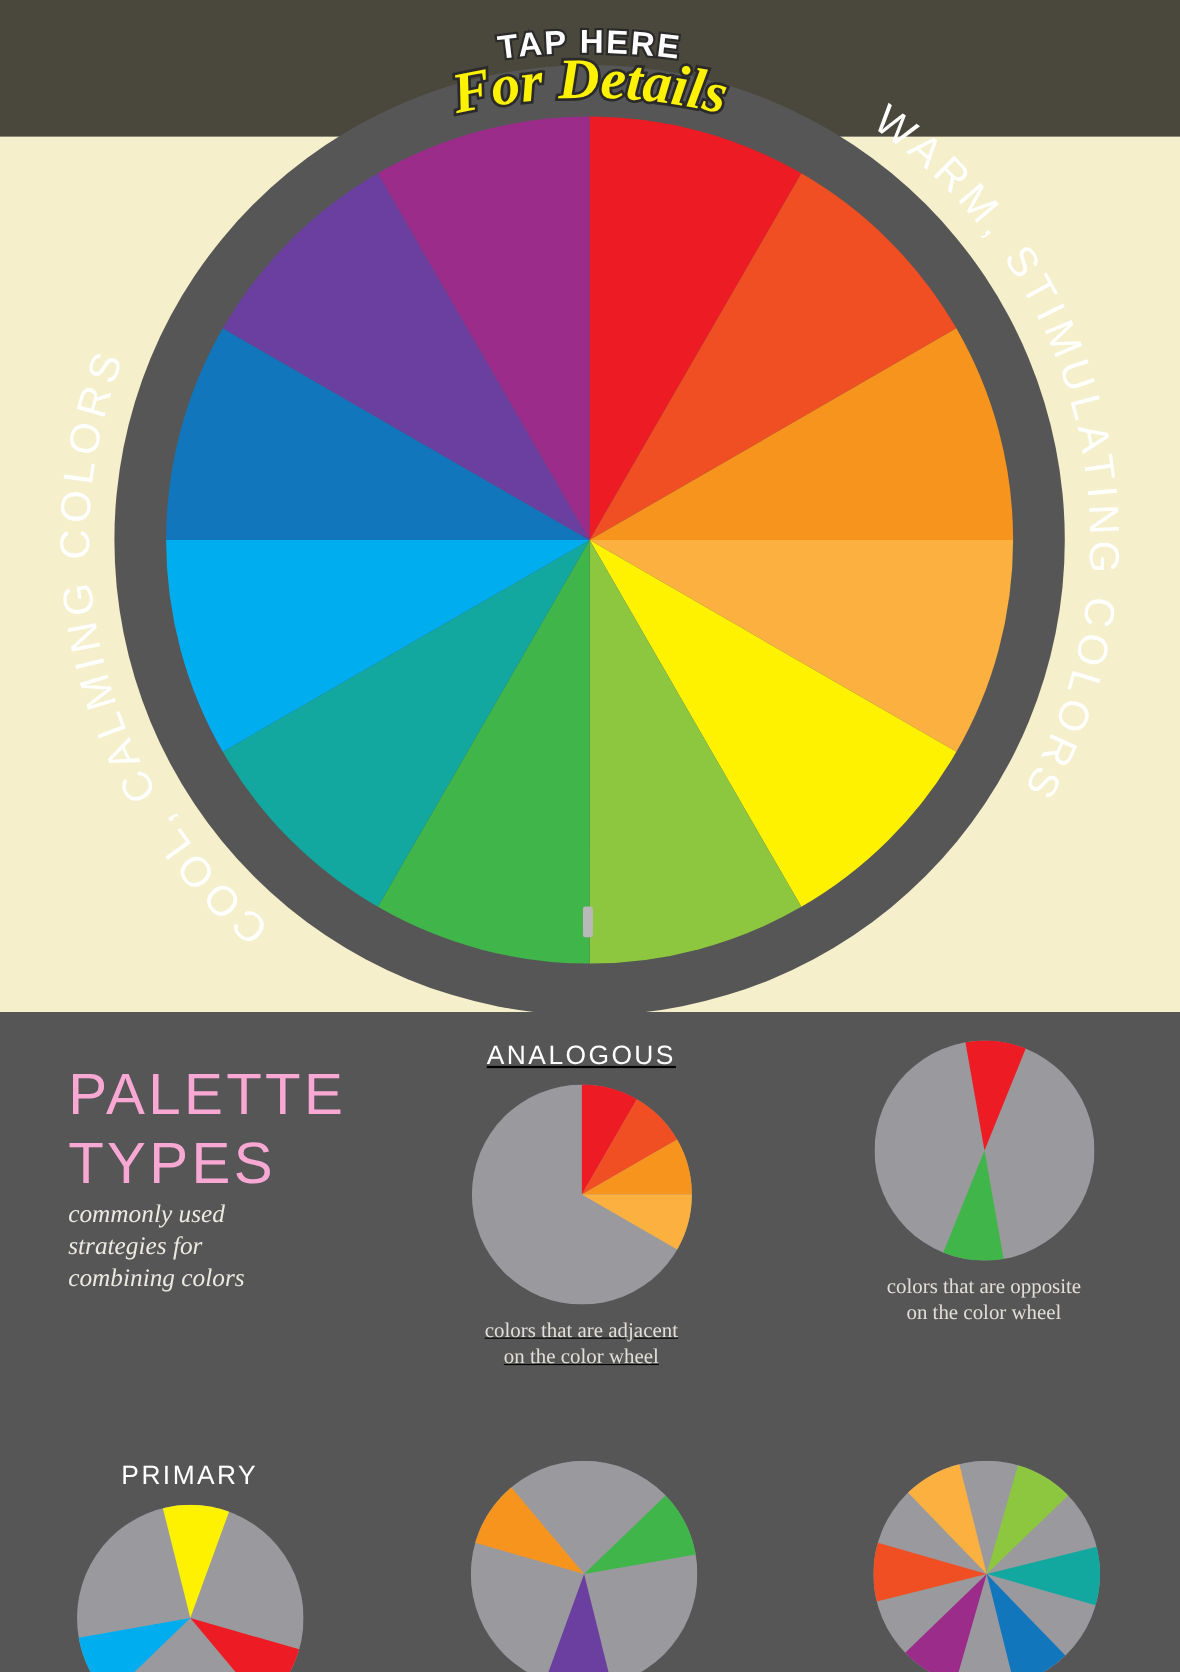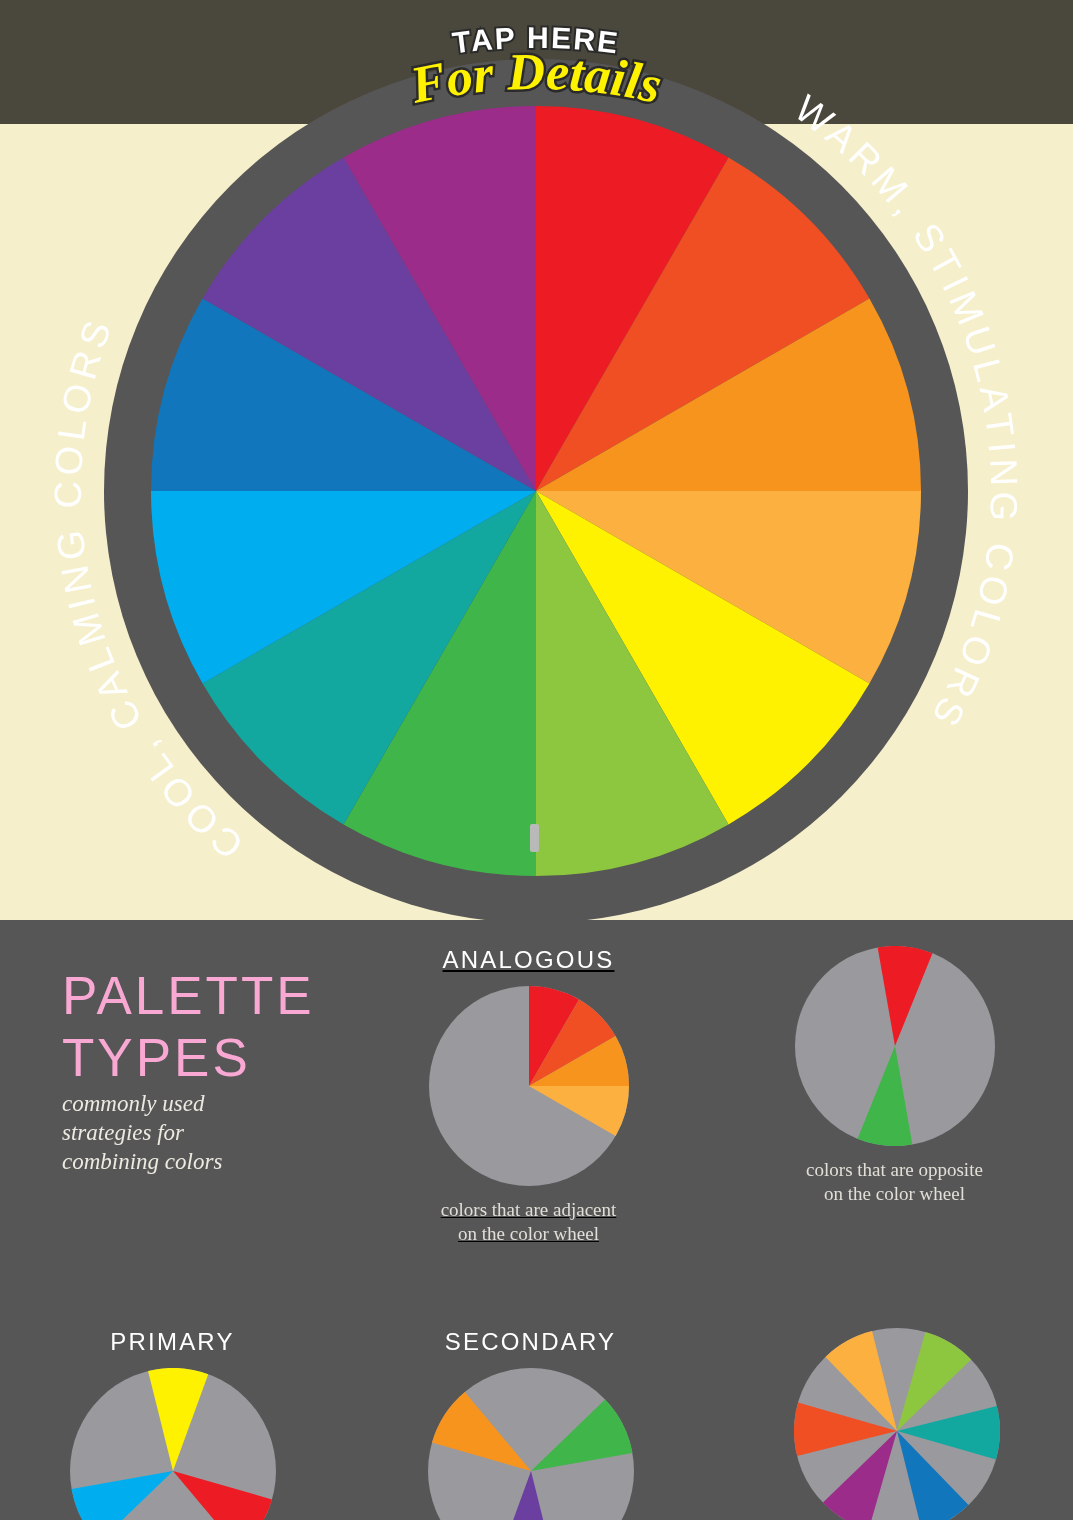--- a/index.html
+++ b/index.html
@@ -217,21 +217,20 @@
           <svg width="206" height="206" viewBox="0 0 206 206">
             <circle cx="103" cy="103" r="103" fill="#9A9A9E"></circle>
             <path d="M 103 103 L 78.08 3.06 A 103 103 0 0 1 138.23 6.21 Z" fill="#FFF200"></path>
             <path d="M 103 103 L 202.01 131.39 A 103 103 0 0 1 169.21 181.90 Z" fill="#ED1C24"></path>
             <path d="M 103 103 L 28.91 174.55 A 103 103 0 0 1 1.56 120.89 Z" fill="#00AEEF"></path>
           </svg>
         </div>
     </div>
 
     <div class="pie-card" id="card-secondary">
-      <div class="cap-title">SECONDARY</div>
       <div class="pie-holder">
           <svg width="206" height="206" viewBox="0 0 206 206">
             <circle cx="103" cy="103" r="103" fill="#9A9A9E"></circle>
             <path d="M 103 103 L 3.99 74.61 A 103 103 0 0 1 36.79 24.10 Z" fill="#F7941E"></path>
             <path d="M 103 103 L 177.09 31.45 A 103 103 0 0 1 204.44 85.11 Z" fill="#3FB54A"></path>
             <path d="M 103 103 L 127.92 202.94 A 103 103 0 0 1 67.77 199.79 Z" fill="#6B3FA0"></path>
           </svg>
         </div>
     </div>
 

